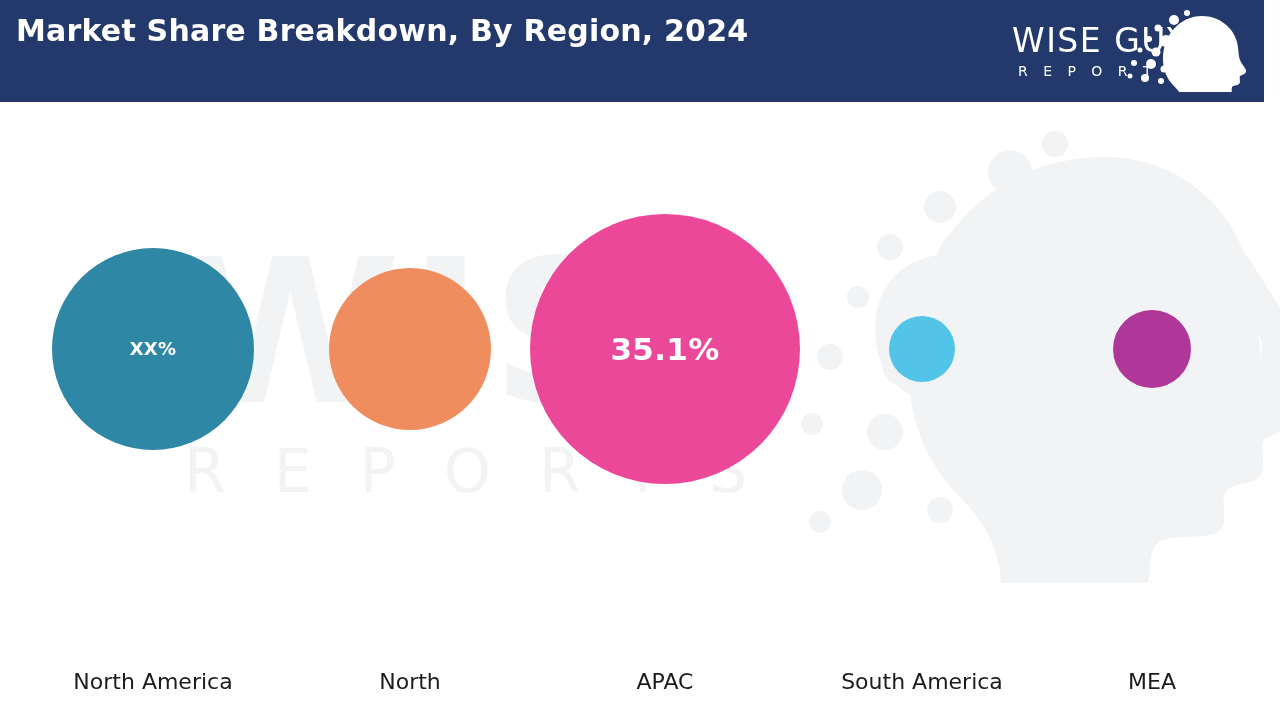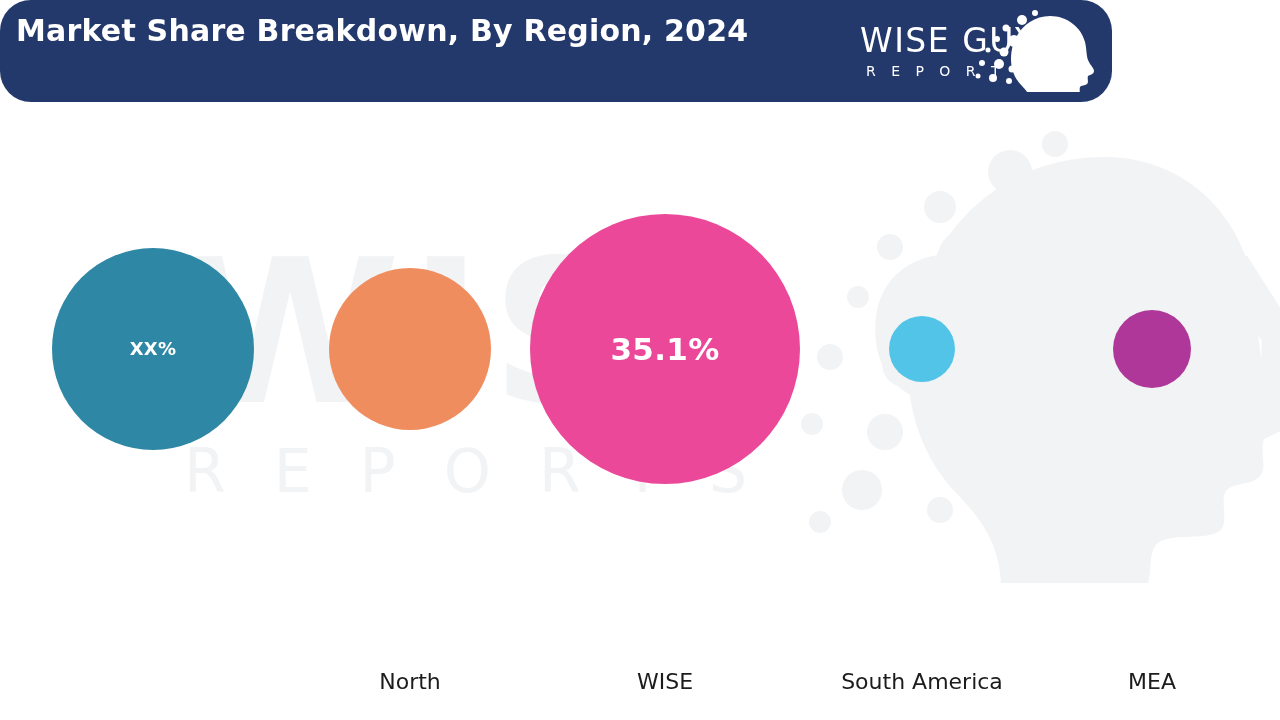--- a/index.html
+++ b/index.html
@@ -19,25 +19,24 @@
     width: 1280px;
     height: 720px;
     background: #ffffff;
     box-sizing: border-box;
   }
 
   
   .header {
     position: absolute;
     left: 0; top: 0;
-    width: 1112px;
+    width: 1264px;
     height: 102px;
     background: #23386b;
     box-sizing: border-box;
-    border-radius: 31px;
   }
   .header-title {
     position: absolute;
     left: 16px;
     top: 13px;
     color: #ffffff;
     font-size: 30px;
     font-weight: bold;
     letter-spacing: 0.2px;
     white-space: nowrap;
@@ -204,18 +203,19 @@
     <div class="bubble" style="left:922px; top:247px; width:66px; height:66px; background:#52C4E8;">
       <span class="bubble-label"></span>
     </div>
 
     <div class="bubble" style="left:1152px; top:247px; width:78px; height:78px; background:#AE3799;">
       <span class="bubble-label"></span>
     </div>
 
   </div>
 
+  <div class="cat-label" style="left:153px;">North America</div>
   <div class="cat-label" style="left:410px;">North</div>
-  <div class="cat-label" style="left:665px;">WISE</div>
+  <div class="cat-label" style="left:665px;">APAC</div>
   <div class="cat-label" style="left:922px;">South America</div>
   <div class="cat-label" style="left:1152px;">MEA</div>
 
 </div>
 
 </body></html>

